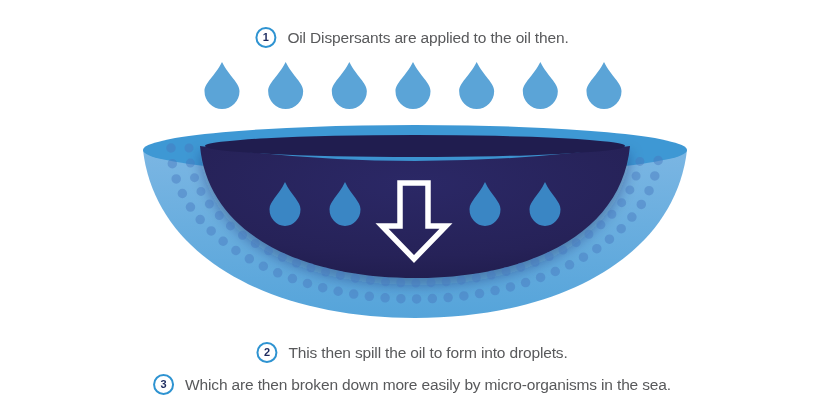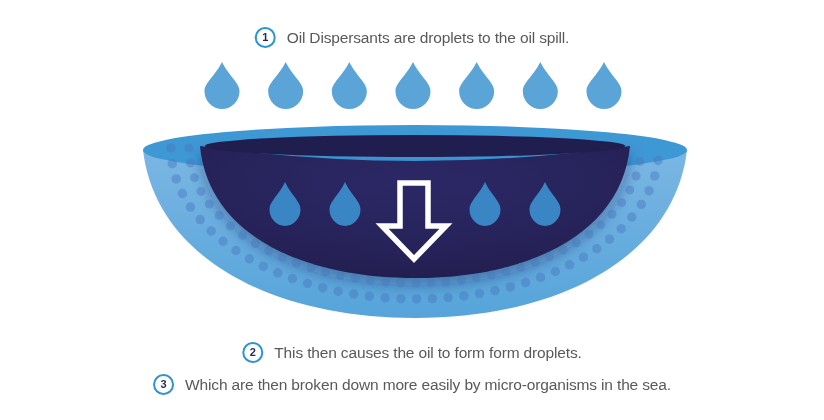--- a/index.html
+++ b/index.html
@@ -28,21 +28,21 @@
     color:#58595B; font-size:15.5px; letter-spacing:-0.15px; line-height:21px;
   }
 </style>
 </head>
 <body>
 
 <div class="stage">
 
   <div class="step-row step-1">
     <span class="step-circle">1</span>
-    <span class="step-text">Oil Dispersants are droplets to the oil spill.</span>
+    <span class="step-text">Oil Dispersants are applied to the oil then.</span>
   </div>
 
   <svg id="figure" viewBox="0 0 824 420" aria-hidden="true">
       <defs>
         <linearGradient id="bodyG" x1="0" y1="0" x2="0" y2="1">
           <stop offset="0%" stop-color="#7BB6E3"></stop>
           <stop offset="100%" stop-color="#55A4DA"></stop>
         </linearGradient>
         <radialGradient id="bowlG" cx="50%" cy="28%" r="85%">
           <stop offset="0%" stop-color="#2B2866"></stop>
@@ -69,21 +69,21 @@
       <path d="M 604 62 C 611 76.1, 621.5 82.68, 621.5 91.14 A 17.5 17.86 0 0 1 586.5 91.14 C 586.5 82.68, 597 76.1, 604 62 Z" fill="#5BA4D7"></path>
       <path d="M 285 182 C 291.2 195.2, 300.5 201.36, 300.5 209.28 A 15.5 16.72 0 0 1 269.5 209.28 C 269.5 201.36, 278.8 195.2, 285 182 Z" fill="#3A86C4"></path>
       <path d="M 345 182 C 351.2 195.2, 360.5 201.36, 360.5 209.28 A 15.5 16.72 0 0 1 329.5 209.28 C 329.5 201.36, 338.8 195.2, 345 182 Z" fill="#3A86C4"></path>
       <path d="M 485 182 C 491.2 195.2, 500.5 201.36, 500.5 209.28 A 15.5 16.72 0 0 1 469.5 209.28 C 469.5 201.36, 478.8 195.2, 485 182 Z" fill="#3A86C4"></path>
       <path d="M 545 182 C 551.2 195.2, 560.5 201.36, 560.5 209.28 A 15.5 16.72 0 0 1 529.5 209.28 C 529.5 201.36, 538.8 195.2, 545 182 Z" fill="#3A86C4"></path>
       <path d="M 400 183 L 428 183 L 428 226 L 446 226 L 414 259 L 382 226 L 400 226 Z" fill="none" stroke="#FFFFFF" stroke-width="5.5" stroke-linejoin="miter"></path>
     </svg>
 
   <div class="step-row step-2">
     <span class="step-circle">2</span>
-    <span class="step-text">This then causes the oil to form form droplets.</span>
+    <span class="step-text">This then spill the oil to form into droplets.</span>
   </div>
 
   <div class="step-row step-3">
     <span class="step-circle">3</span>
     <span class="step-text">Which are then broken down more easily by micro-organisms in the sea.</span>
   </div>
 
 </div>
 
 </body></html>

